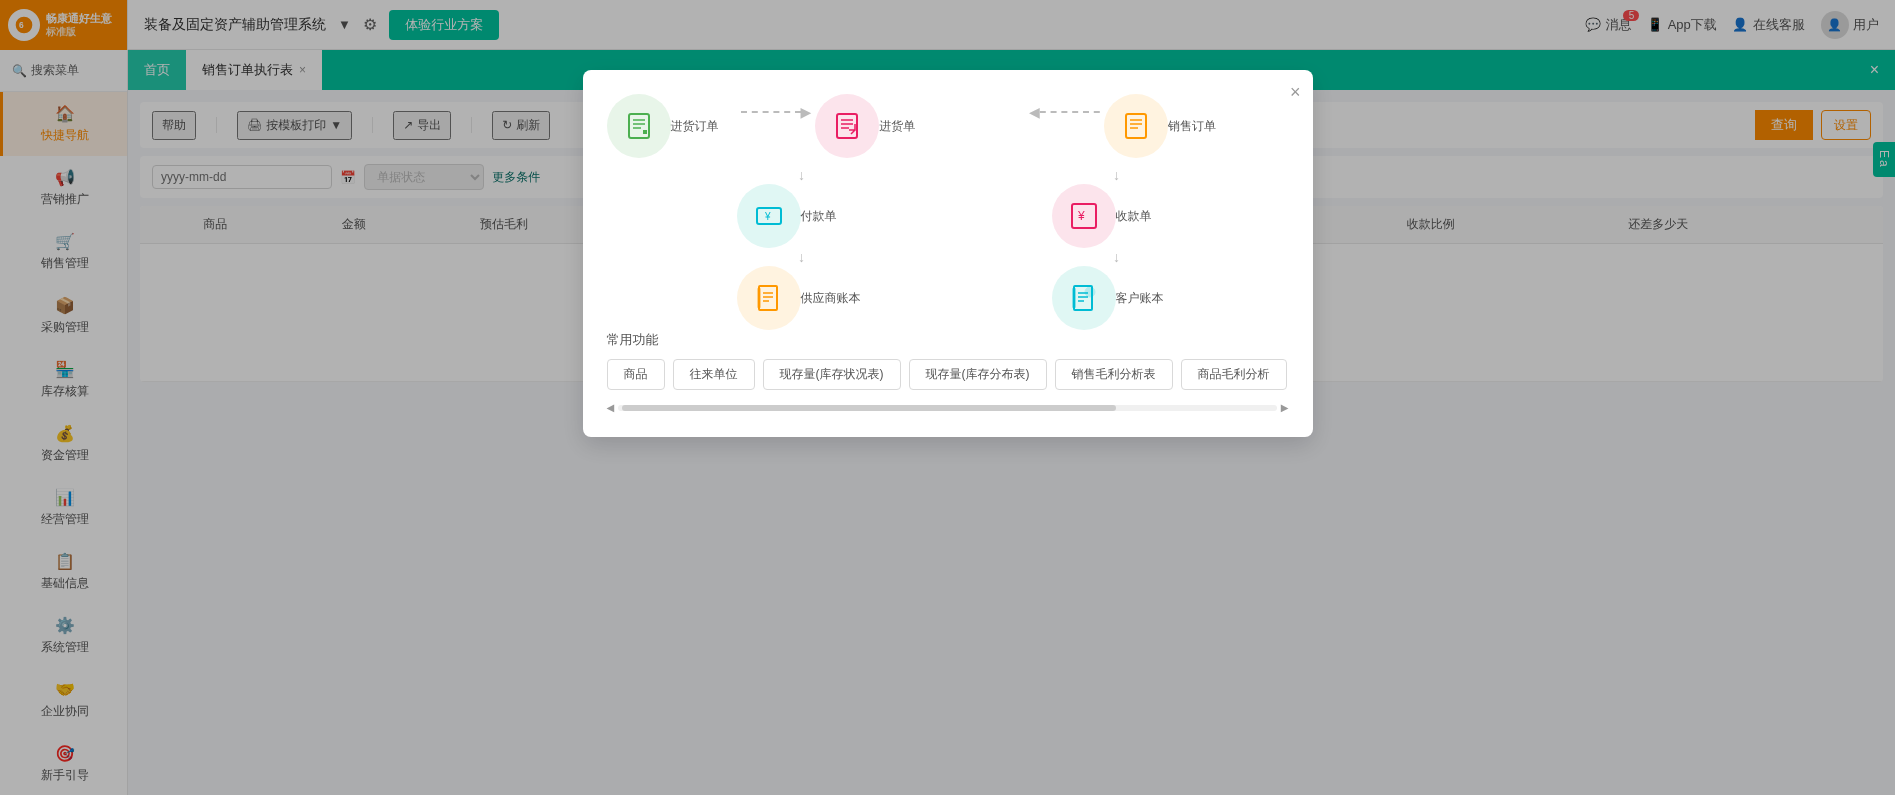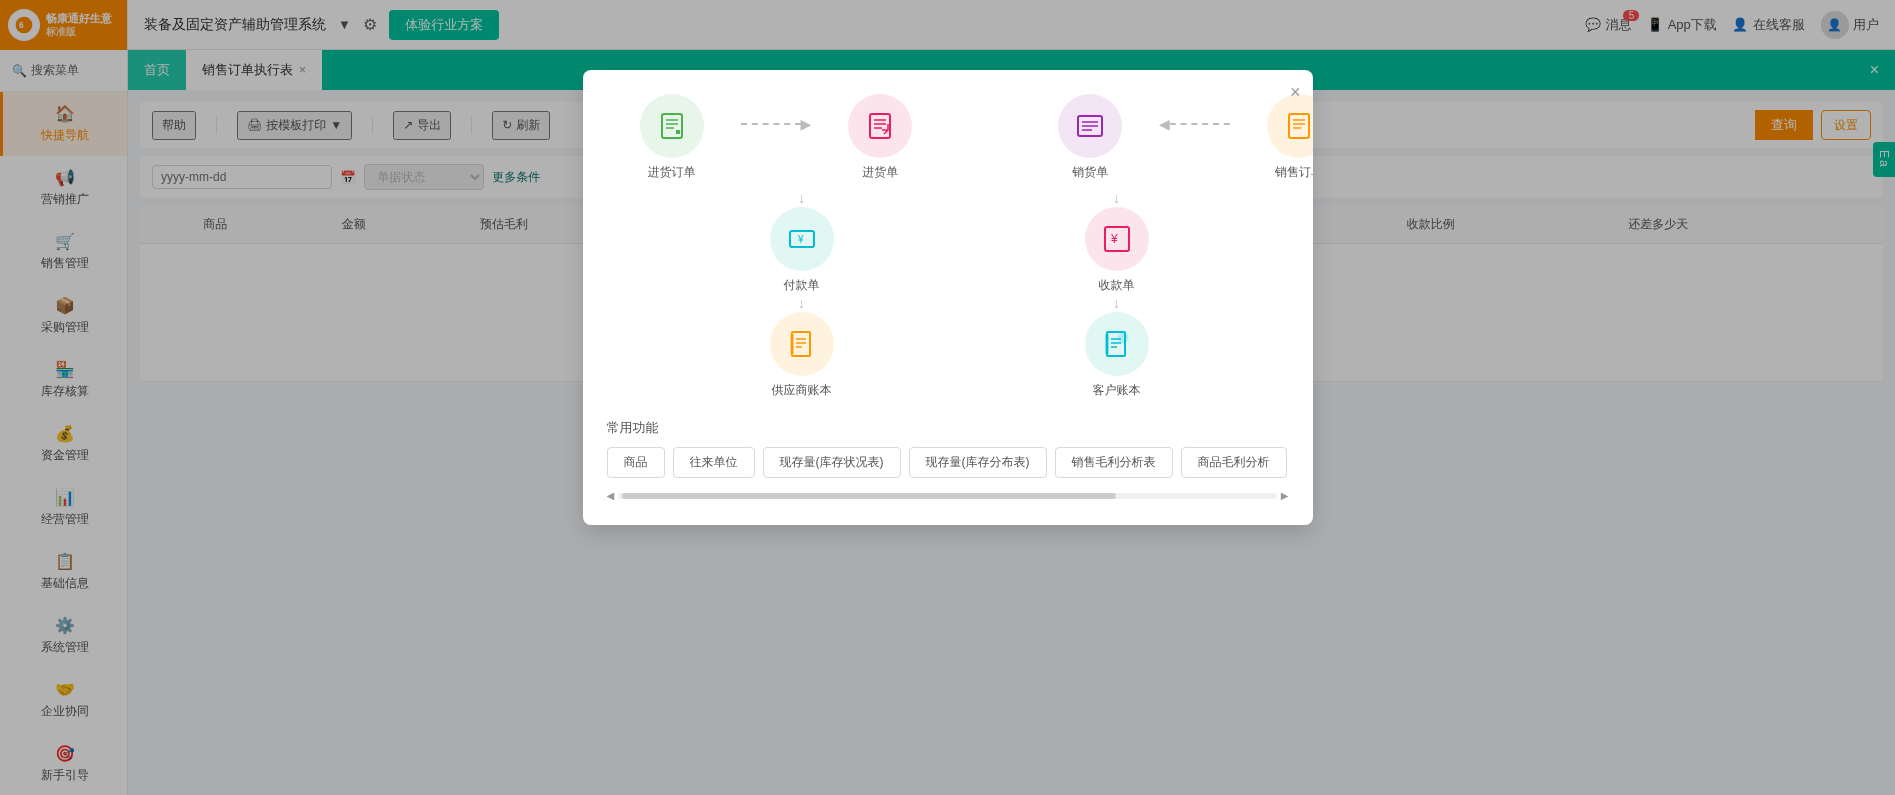--- a/index.html
+++ b/index.html
@@ -66,37 +66,37 @@
     .empty-row td { text-align: center; padding: 60px; color: #999; }
 
     
     .overlay { position: fixed; top: 0; left: 0; right: 0; bottom: 0; background: rgba(0,0,0,0.3); z-index: 100; display: flex; align-items: flex-start; justify-content: center; }
     .modal { background: white; border-radius: 8px; width: 730px; margin-top: 70px; padding: 24px; position: relative; box-shadow: 0 8px 24px rgba(0,0,0,0.15); max-height: 520px; overflow: hidden; }
     .modal-close { position: absolute; top: 12px; right: 12px; cursor: pointer; color: #999; font-size: 18px; background: none; border: none; }
 
     
     .flow-section { display: flex; flex-direction: column; align-items: flex-start; }
     .flow-row { display: flex; align-items: center; gap: 0; margin-bottom: 8px; }
-    .flow-item { display: flex; flex-direction: column; align-items: center; gap: 6px; width: 130px; }
+    .flow-item { display: flex; align-items: center; width: 130px; }
     .flow-circle { width: 64px; height: 64px; border-radius: 50%; display: flex; align-items: center; justify-content: center; font-size: 24px; }
     .flow-circle.green { background: #e8f5e9; color: #4caf50; }
     .flow-circle.red { background: #fce4ec; color: #e91e63; }
     .flow-circle.purple { background: #f3e5f5; color: #9c27b0; }
     .flow-circle.orange { background: #fff3e0; color: #ff9800; }
     .flow-circle.teal { background: #e0f7f4; color: #00bcd4; }
     .flow-circle.pink { background: #fce4ec; color: #e91e63; }
     .flow-label { font-size: 12px; color: #555; text-align: center; }
     .flow-arrow-h-dashed { display: flex; align-items: center; margin: 0 4px; margin-bottom: 28px; }
     .dashed-line { width: 60px; border-top: 2px dashed #bbb; }
     .arrow-head { color: #bbb; font-size: 14px; }
     .flow-arrow-v { text-align: center; color: #bbb; font-size: 14px; line-height: 1; margin: 2px 0; }
     .flow-col { display: flex; flex-direction: column; align-items: center; }
 
     
-    .common-section { margin-top: 20px; }
+    .common-section { margin-top: 1px; }
     .common-title { font-size: 13px; color: #555; margin-bottom: 10px; font-weight: 500; }
     .common-btns { display: flex; flex-wrap: wrap; gap: 8px; }
     .common-btn { border: 1px solid #d9d9d9; background: white; border-radius: 4px; padding: 6px 16px; font-size: 12px; color: #555; cursor: pointer; }
 
     
     .modal-scroll { margin-top: 12px; }
     .scroll-track { height: 6px; background: #f0f0f0; border-radius: 3px; position: relative; }
     .scroll-thumb { height: 6px; background: #ccc; border-radius: 3px; width: 75%; margin-left: 4px; }
     .scroll-arrows { display: flex; justify-content: space-between; align-items: center; }
     .scroll-arrow { color: #999; font-size: 10px; cursor: pointer; }
@@ -308,31 +308,20 @@
                 <line x1="10" y1="14" x2="22" y2="14" stroke="#e91e63" stroke-width="1.5"></line>
                 <line x1="10" y1="18" x2="18" y2="18" stroke="#e91e63" stroke-width="1.5"></line>
                 <path d="M18 20 l6 0 l0 -6 M24 20 l-4 4" stroke="#e91e63" stroke-width="1.5" fill="none"></path>
               </svg>
           </div>
           <span class="flow-label">进货单</span>
         </div>
 
         <div style="width:80px;"></div>
 
-        <div class="flow-item">
-          <div class="flow-circle purple">
-            <svg width="32" height="32" viewBox="0 0 32 32">
-                <rect x="4" y="6" width="24" height="20" rx="2" fill="none" stroke="#9c27b0" stroke-width="2"></rect>
-                <line x1="8" y1="12" x2="24" y2="12" stroke="#9c27b0" stroke-width="1.5"></line>
-                <line x1="8" y1="16" x2="24" y2="16" stroke="#9c27b0" stroke-width="1.5"></line>
-                <line x1="8" y1="20" x2="18" y2="20" stroke="#9c27b0" stroke-width="1.5"></line>
-              </svg>
-          </div>
-          <span class="flow-label">销货单</span>
-        </div>
 
         <div class="flow-arrow-h-dashed" style="transform:scaleX(-1);">
           <div class="dashed-line"></div>
           <span class="arrow-head">▶</span>
         </div>
 
         <div class="flow-item">
           <div class="flow-circle orange">
             <svg width="32" height="32" viewBox="0 0 32 32">
                 <rect x="6" y="4" width="20" height="24" rx="2" fill="none" stroke="#ff9800" stroke-width="2"></rect>

